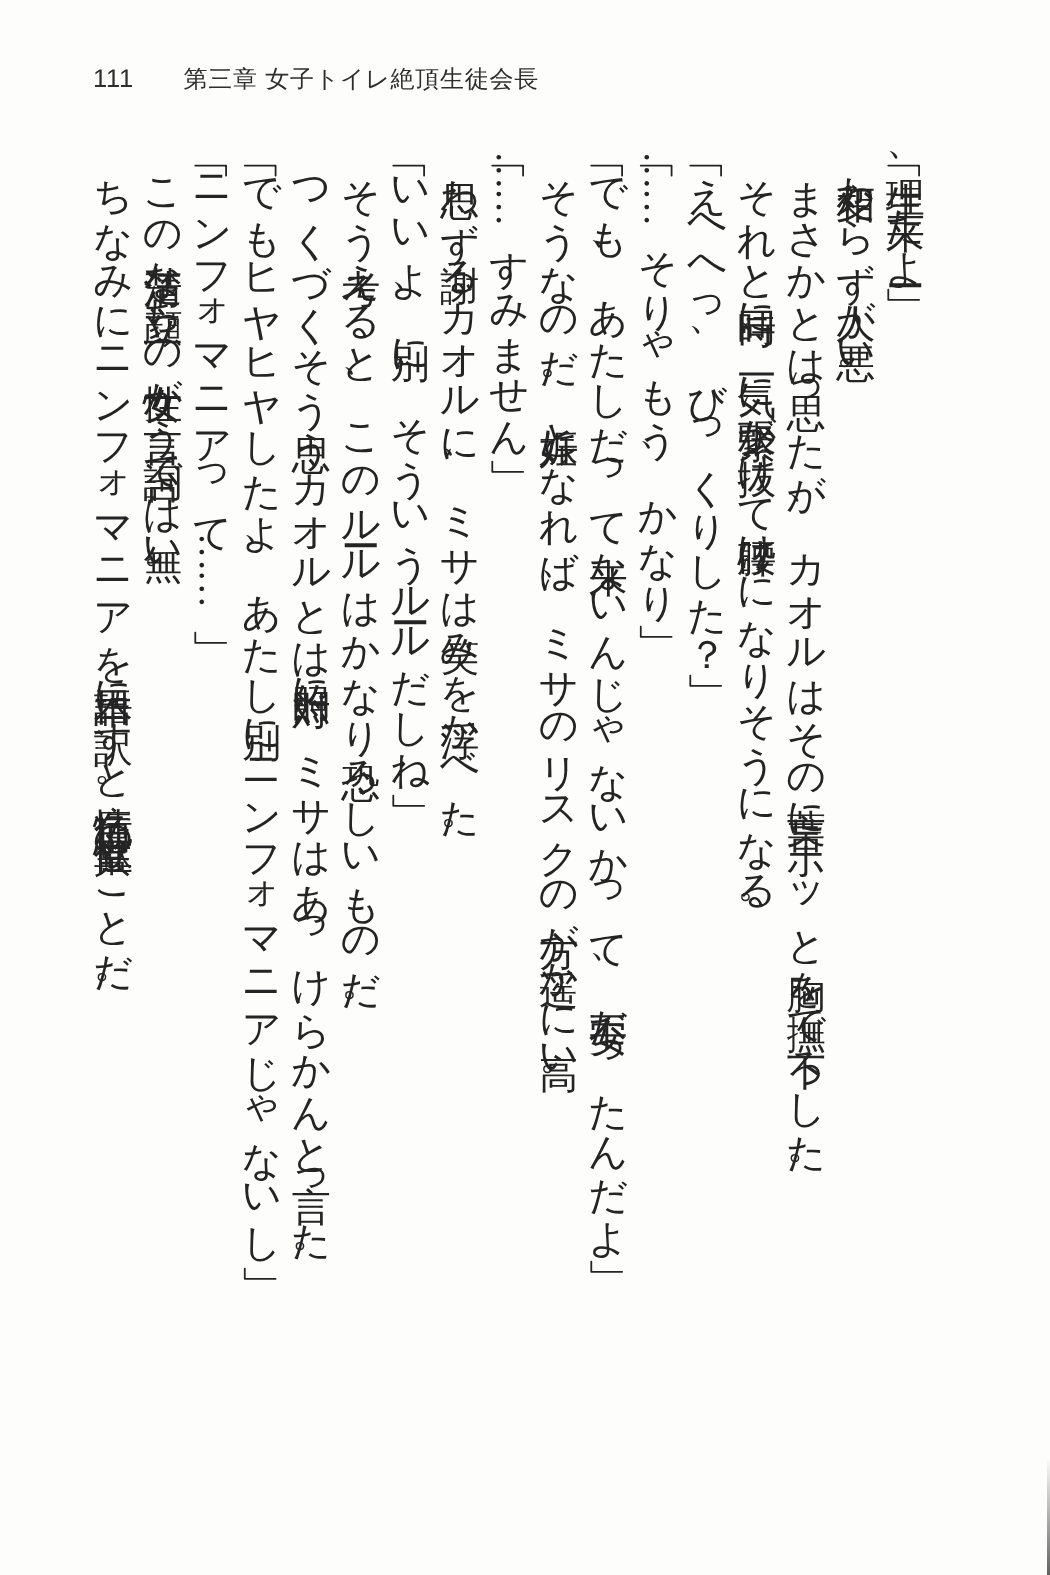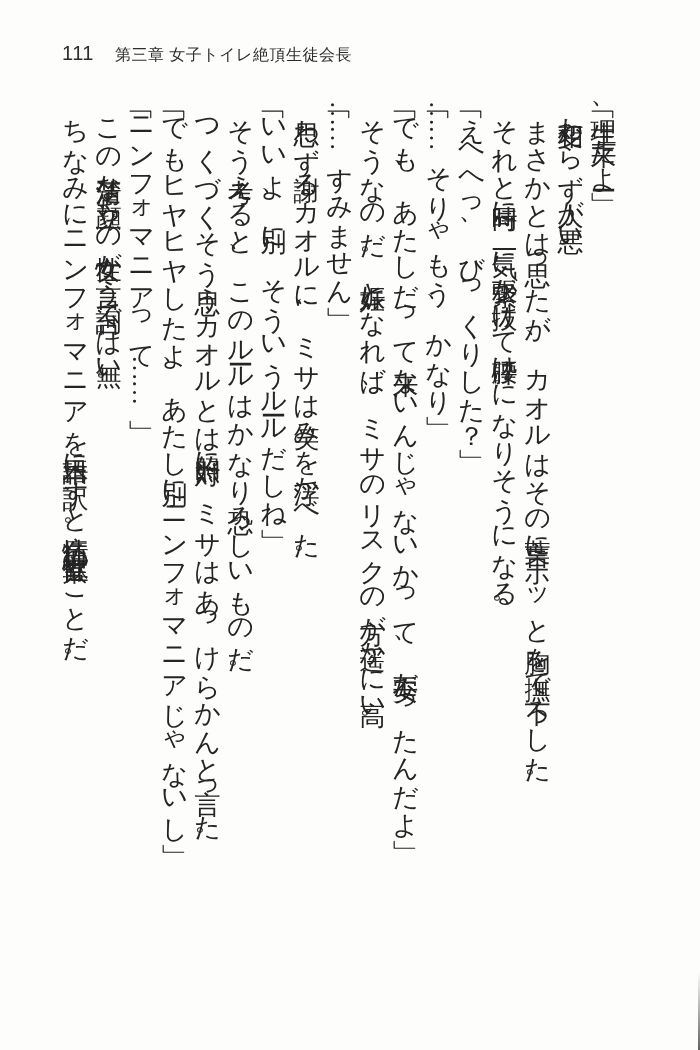--- a/index.html
+++ b/index.html
@@ -20,27 +20,27 @@
     top: 44px;
     left: 62px;
     display: flex;
     align-items: baseline;
     color: #2e2e2e;
     font-family: "Liberation Sans", "DejaVu Sans", sans-serif;
     letter-spacing: 0.5px;
     white-space: nowrap;
   }
   .page-number {
-    font-size: 20px;
+    font-size: 17px;
     line-height: 18px;
   }
   .chapter-title {
     font-size: 16px;
     line-height: 18px;
-    margin-left: 21px;
+    margin-left: 33px;
   }
   
   .vertical-text {
     position: absolute;
     top: 102px;
     right: 80px;
     height: 885px;
     writing-mode: vertical-rl;
     text-orientation: mixed;
     font-size: 26px;

